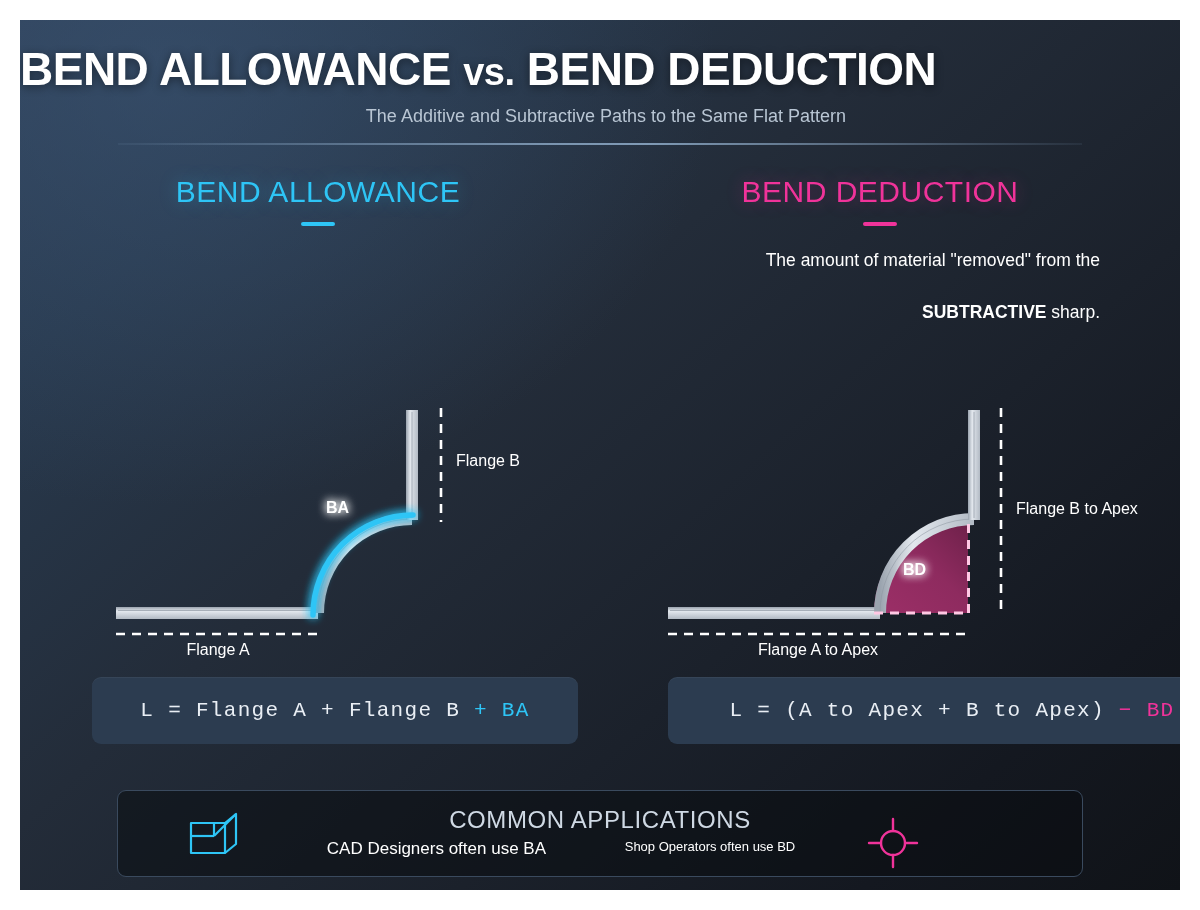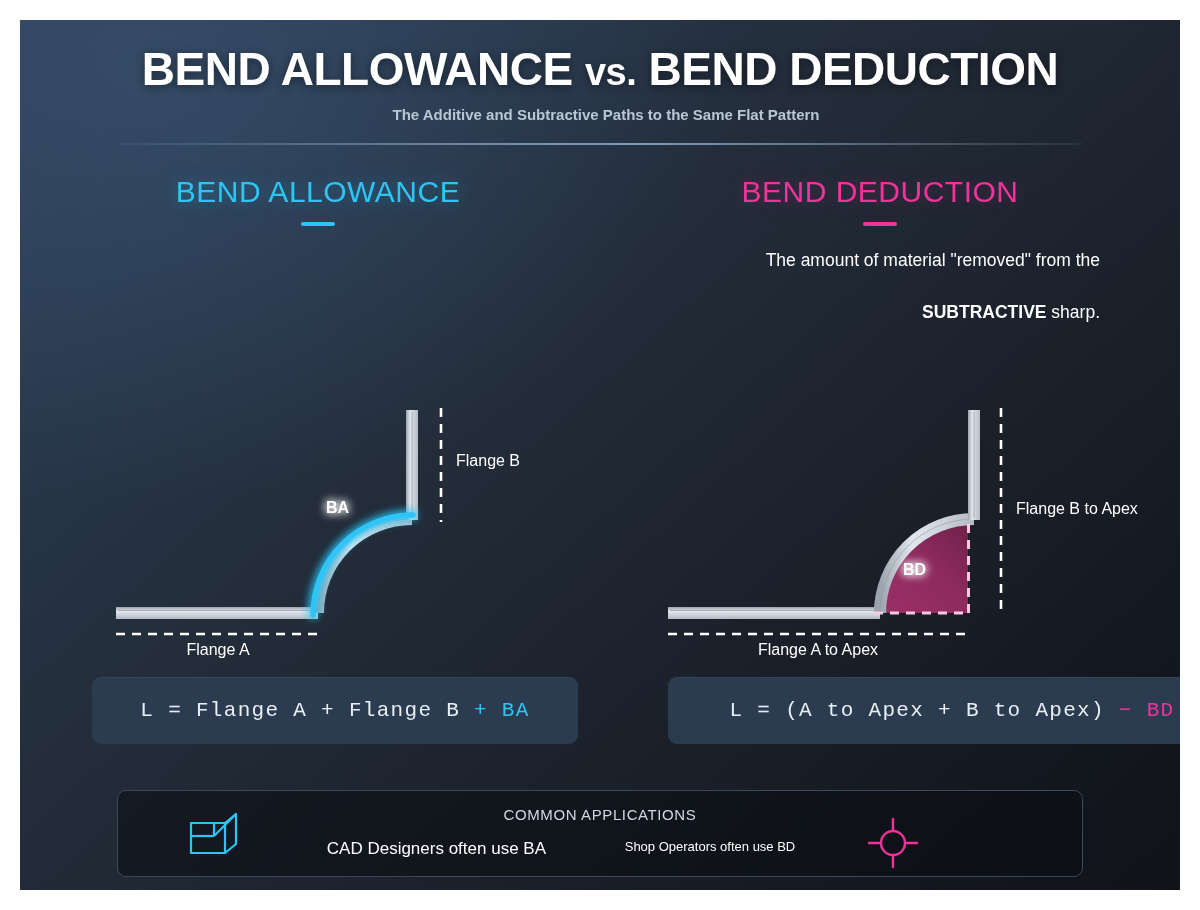--- a/index.html
+++ b/index.html
@@ -15,31 +15,31 @@
     width: 1160px; height: 870px;
     background:
       radial-gradient(ellipse 900px 700px at 12% 6%, rgba(60,86,118,0.55) 0%, rgba(60,86,118,0.0) 62%),
       linear-gradient(138deg, #2e4057 0%, #28394d 18%, #232c39 42%, #1b212b 66%, #141820 85%, #101318 100%);
     overflow: hidden;
   }
 
   
   #title {
     position: absolute; left: 0; top: 22px; width: 100%;
-    text-align: center;
+    text-align: left;
     font-size: 46px; font-weight: 700; letter-spacing: -0.5px;
     color: #ffffff;
     text-shadow: 0 2px 10px rgba(0,0,0,0.45);
     white-space: nowrap;
   }
   #title .vs { font-size: 38px; font-weight: 700; }
   #subtitle {
     position: absolute; left: 0; top: 86px; width: 100%;
     text-align: center;
-    font-size: 15px; color: #b9c6d4; font-weight: 700; padding-left: 12px;
+    font-size: 18px; color: #b9c6d4; font-weight: 400; padding-left: 12px;
   }
   #divider {
     position: absolute; left: 98px; top: 123px; width: 964px; height: 2px;
     background: linear-gradient(90deg, rgba(120,150,180,0.10) 0%, rgba(150,180,210,0.75) 45%, rgba(150,180,210,0.80) 55%, rgba(120,150,180,0.10) 100%);
   }
 
   
   .col { position: absolute; top: 155px; }
   #col-left  { left: 78px;  width: 440px; }
   #col-right { left: 640px; width: 440px; }
@@ -91,21 +91,21 @@
   .formula-box .seg { white-space: pre; }
 
   
   #footer {
     position: absolute; left: 97px; top: 770px; width: 966px; height: 87px;
     border: 1px solid #3a4a5e; border-radius: 9px;
     background: rgba(10,12,16,0.55);
   }
   #footer-title {
     position: absolute; left: 0; top: 15px; width: 100%;
-    text-align: center; font-size: 15px; color: #cfd9e4; letter-spacing: 0.6px;
+    text-align: center; font-size: 24px; color: #cfd9e4; letter-spacing: 0.6px;
   }
   #footer-note-left {
     position: absolute; left: 168px; top: 48px; width: 260px;
     text-align: right; font-size: 17px; color: #ffffff;
   }
   #footer-note-right {
     position: absolute; left: 462px; top: 48px; width: 260px;
     text-align: center; font-size: 13px; color: #ffffff;
   }
   #icon-cad   { position: absolute; left: 68px;  top: 17px; }

